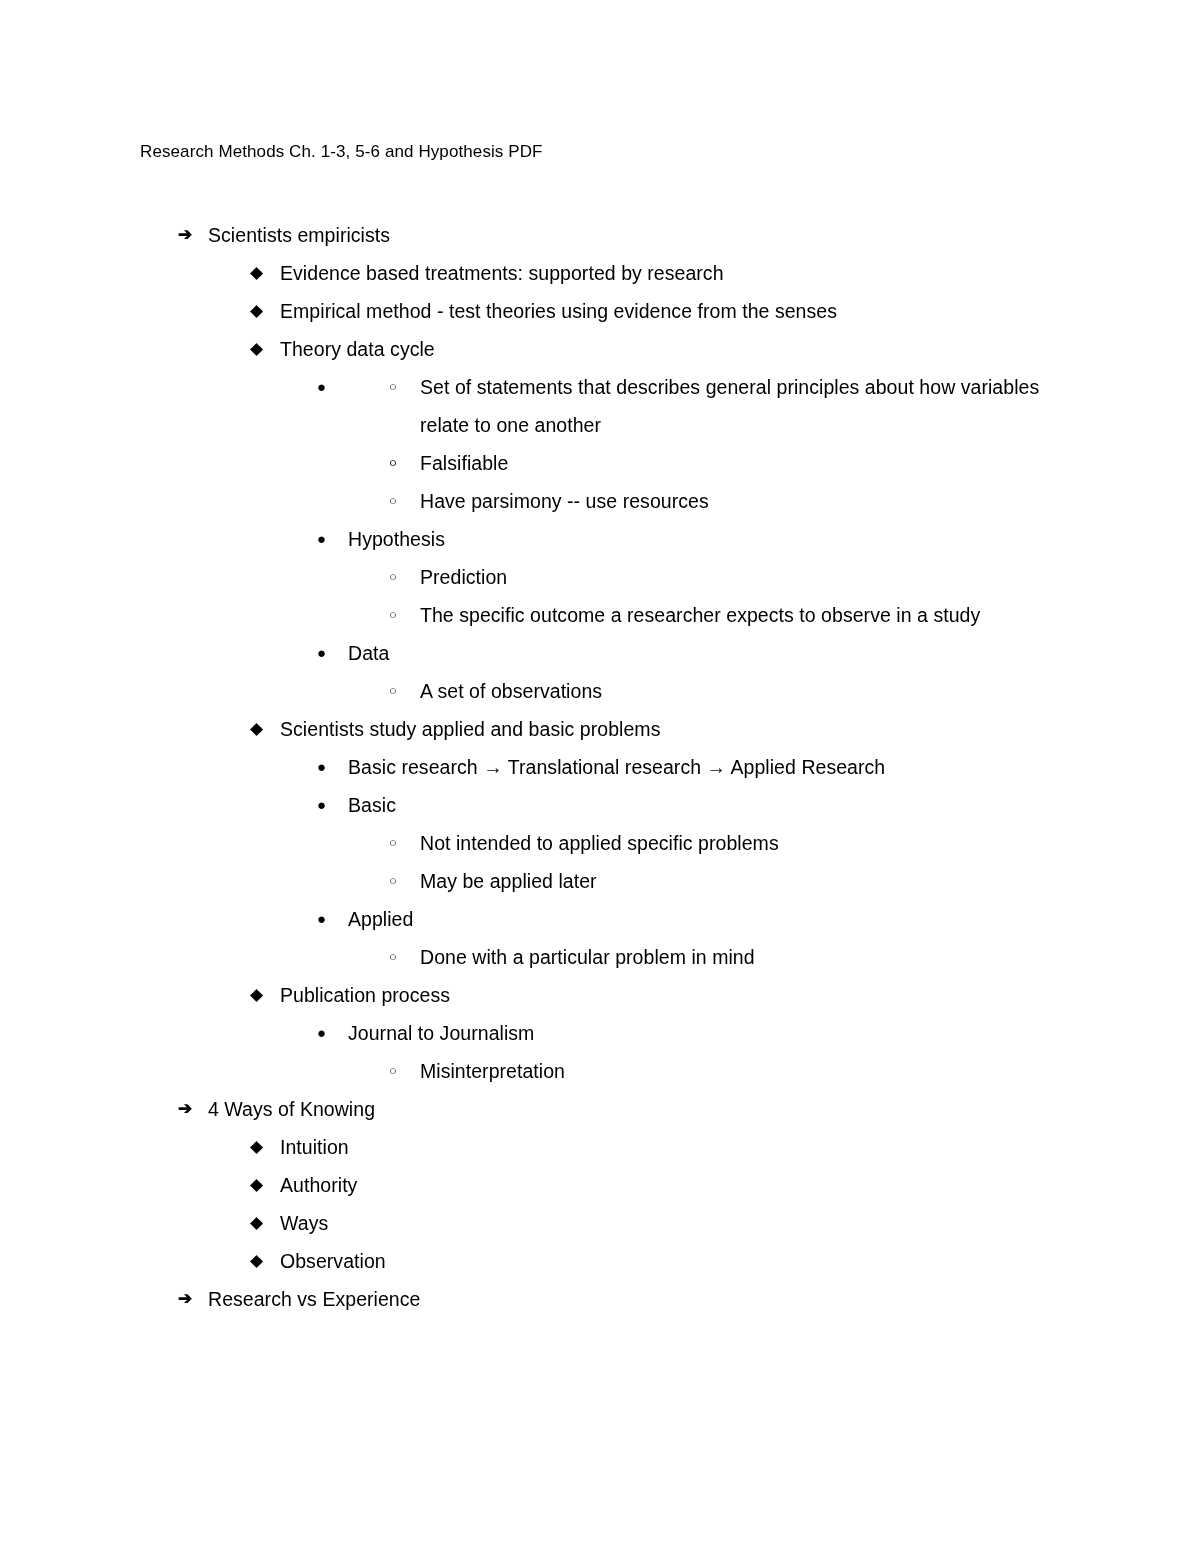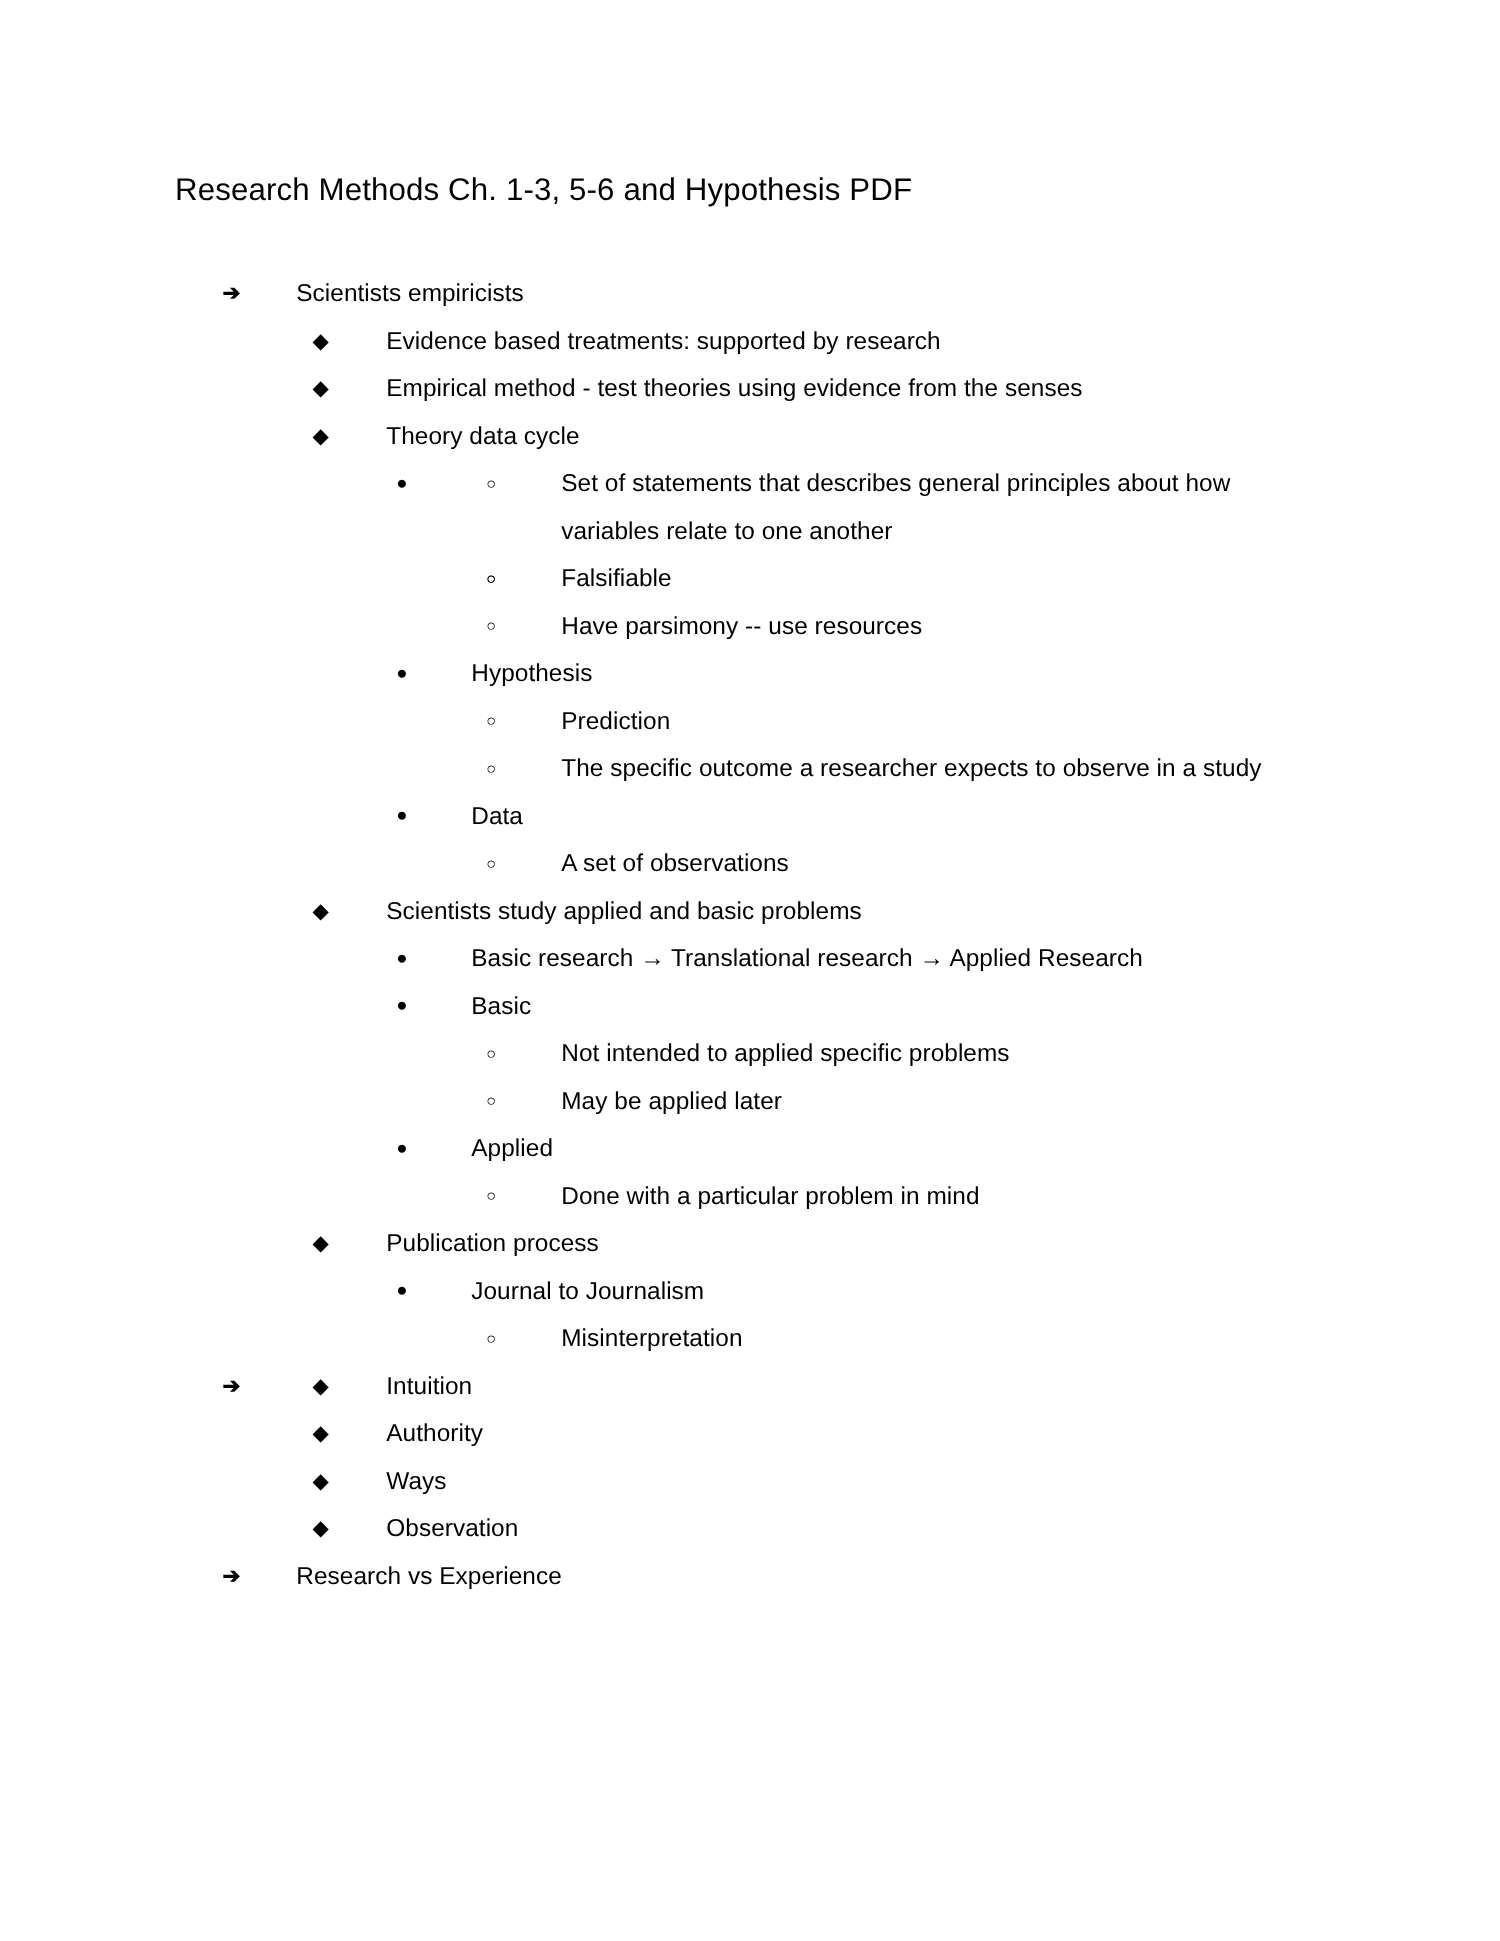--- a/index.html
+++ b/index.html
@@ -21,21 +21,21 @@
     width: 1200px;
     height: 1553px;
     background: #ffffff;
     overflow: hidden;
   }
 
   .doc-title {
     position: absolute;
     left: 140px;
     top: 139px;
-    font-size: 25px;
+    font-size: 17px;
     line-height: 26px;
     letter-spacing: 0.1px;
     white-space: nowrap;
   }
 
   .outline {
     position: absolute;
     left: 0;
     top: 216px;
     width: 1200px;
@@ -52,21 +52,20 @@
   .marker {
     position: absolute;
     top: 0;
     display: inline-block;
     text-align: left;
     line-height: 38px;
   }
 
   .rowtext {
     display: block;
-    margin-left: 29px;
   }
 
   
   .lvl1 { padding-left: 208px; padding-right: 150px; }
   .lvl1 > .marker {
     left: 178px;
     font-size: 17px;
     font-weight: bold;
   }
 
@@ -188,20 +187,21 @@
       <div class="row lvl3">
         <span class="marker">●</span>
         <span class="rowtext">Journal to Journalism</span>
       </div>
       <div class="row lvl4">
         <span class="marker">○</span>
         <span class="rowtext">Misinterpretation</span>
       </div>
       <div class="row lvl1">
         <span class="marker">➔</span>
+        <span class="rowtext">4 Ways of Knowing</span>
       </div>
       <div class="row lvl2">
         <span class="marker">◆</span>
         <span class="rowtext">Intuition</span>
       </div>
       <div class="row lvl2">
         <span class="marker">◆</span>
         <span class="rowtext">Authority</span>
       </div>
       <div class="row lvl2">

